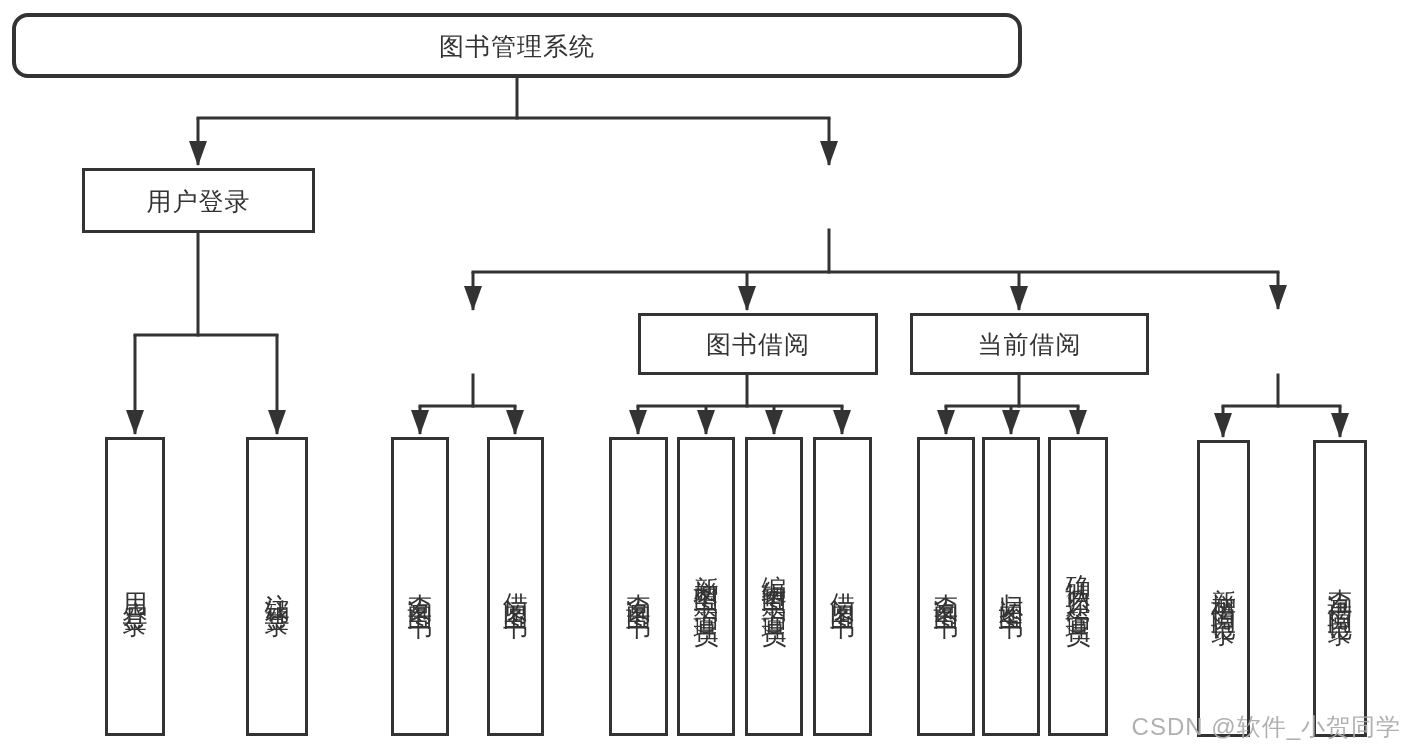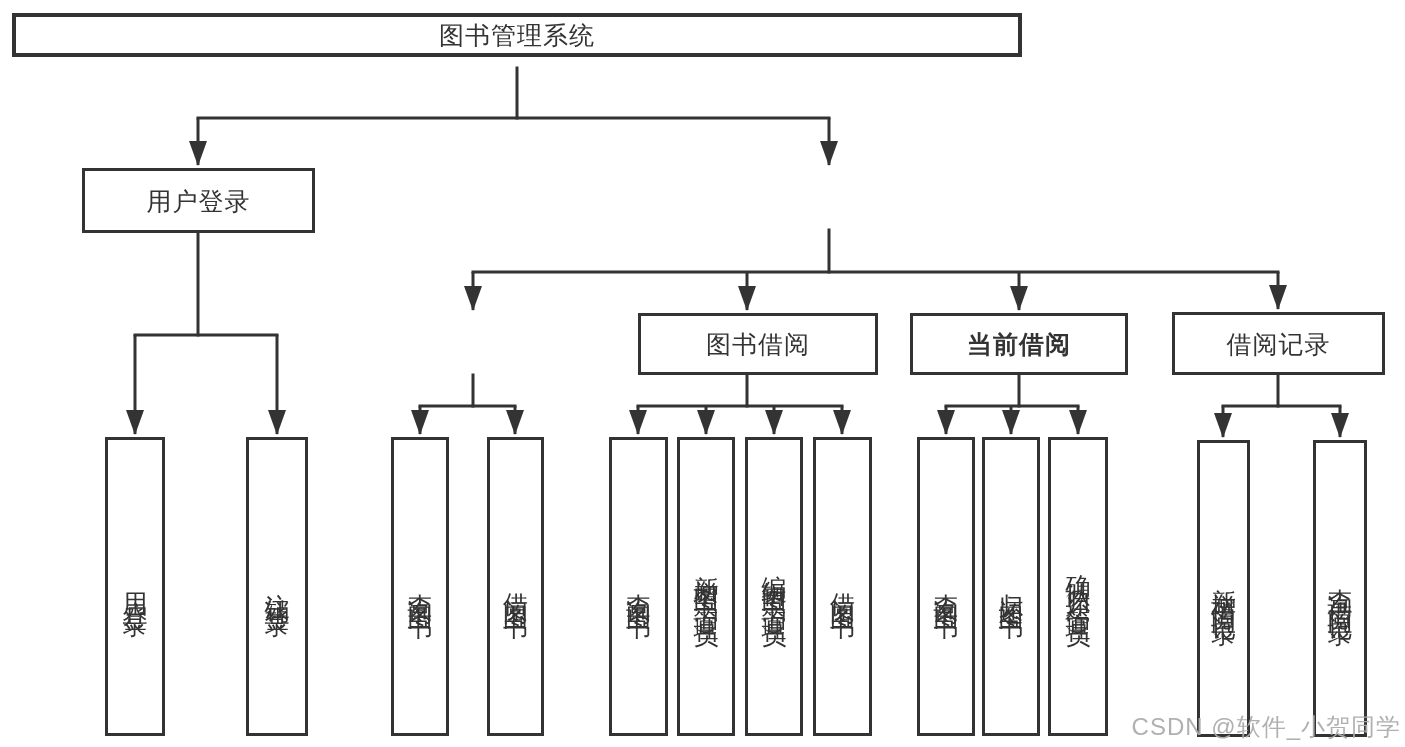--- a/index.html
+++ b/index.html
@@ -113,27 +113,26 @@
       <g>
         <line x1="1278" y1="375" x2="1278" y2="406"></line>
         <line x1="1223" y1="406" x2="1340" y2="406"></line>
         <line x1="1223" y1="406" x2="1223" y2="437" marker-end="url(#arrow)" stroke-linecap="butt"></line>
         <line x1="1340" y1="406" x2="1340" y2="437" marker-end="url(#arrow)" stroke-linecap="butt"></line>
       </g>
 
     </g>
   </svg>
 
-  <div class="node root" style="left:12px; top:13px; width:1010px; height:44px;">图书管理系统</div>
+  <div class="node root" style="left:12px; top:13px; width:1010px; height:65px;border-radius:16px;">图书管理系统</div>
 
   <div class="node" style="left:82px; top:168px; width:233px; height:65px;">用户登录</div>
 
   <div class="node" style="left:638px; top:313px; width:240px; height:62px;">图书借阅</div>
-  <div class="node" style="left:910px; top:313px; width:218px; height:62px;font-weight:bold;">当前借阅</div>
-  <div class="node" style="left:1172px; top:312px; width:213px; height:63px;">借阅记录</div>
+  <div class="node" style="left:910px; top:313px; width:239px; height:62px;">当前借阅</div>
 
   <div class="node vnode" style="left:105px; top:437px; width:60px; height:299px;">用户登录</div>
   <div class="node vnode" style="left:246px; top:437px; width:62px; height:299px;">注销登录</div>
 
   <div class="node vnode" style="left:391px; top:437px; width:58px; height:299px;">查询图书</div>
   <div class="node vnode" style="left:487px; top:437px; width:57px; height:299px;">借阅图书</div>
 
   <div class="node vnode" style="left:609px; top:437px; width:59px; height:299px;">查询图书</div>
   <div class="node vnode" style="left:677px; top:437px; width:58px; height:299px;">新增图书（管理员）</div>
   <div class="node vnode" style="left:745px; top:437px; width:58px; height:299px;">编辑图书（管理员）</div>

